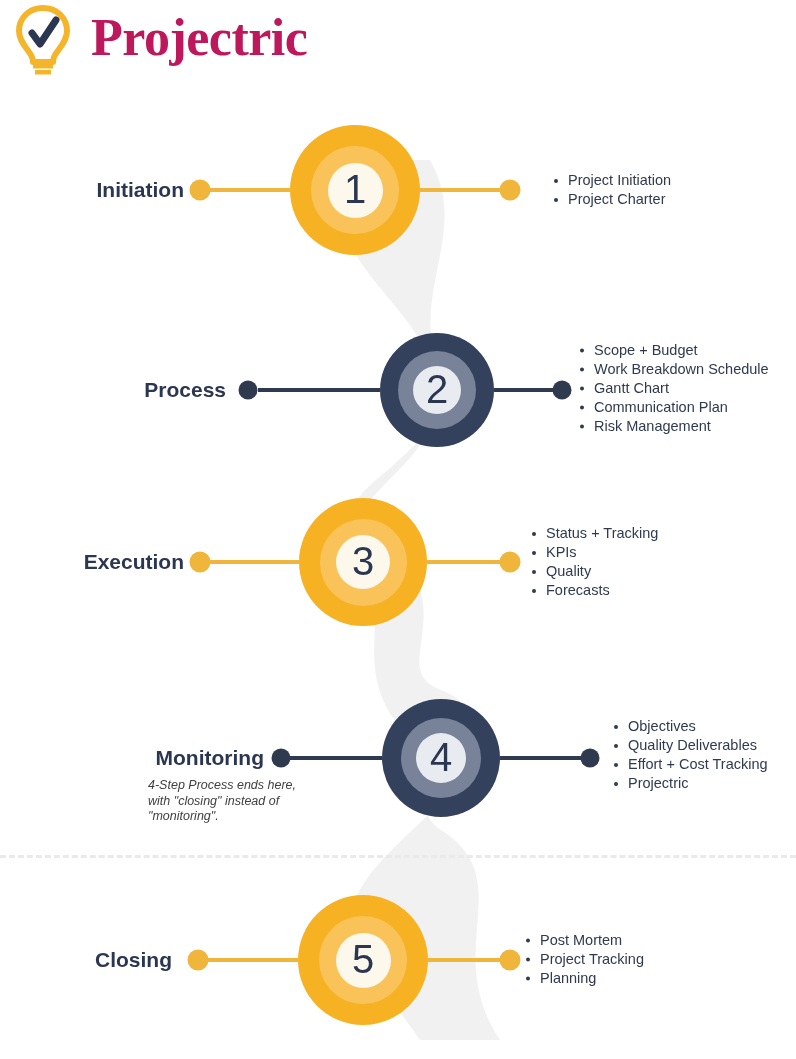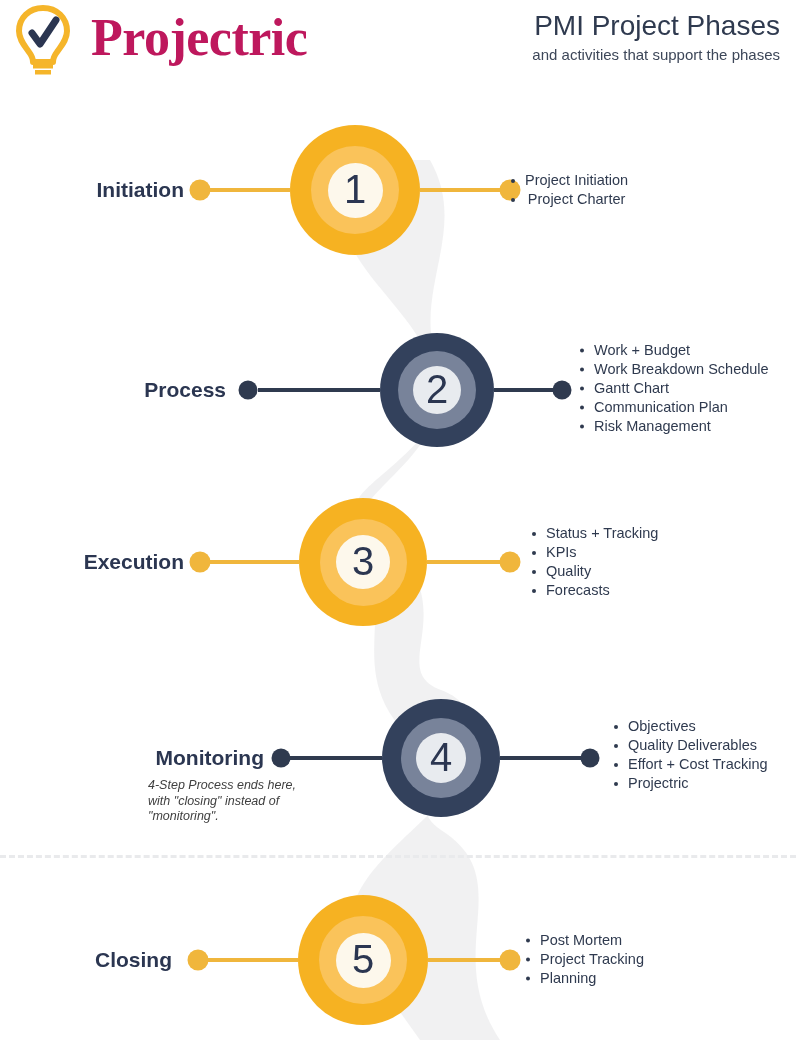--- a/index.html
+++ b/index.html
@@ -194,62 +194,58 @@
     <div id="brand">
       <svg id="brand-logo" viewBox="0 0 62 78" xmlns="http://www.w3.org/2000/svg">
         <path d="M31 6 C 17 6, 7 16, 7 29 C 7 38, 13 44, 17 50 C 20 54, 21 57, 21 60
                  L 41 60 C 41 57, 42 54, 45 50 C 49 44, 55 38, 55 29 C 55 16, 45 6, 31 6 Z" fill="none" stroke="#f5b52a" stroke-width="6" stroke-linejoin="round"></path>
         <rect x="21" y="62" width="20" height="4.5" fill="#f5b52a"></rect>
         <rect x="23" y="68" width="16" height="4.5" fill="#f5b52a"></rect>
         <path d="M20 31 L 28 42 L 44 18" fill="none" stroke="#2b3651" stroke-width="7" stroke-linecap="round" stroke-linejoin="round"></path>
       </svg>
       <div id="brand-name">Projectric</div>
     </div>
-    <div id="title-block">
-      <div id="doc-title">PMI Project Phases</div>
-      <div id="doc-subtitle">and activities that support the phases</div>
-    </div>
   </div>
 
   <div id="divider"></div>
 
   <div id="phases-root">
       <div class="phase-row" style="top: 0px;">
         <div class="phase-label" style="right: 612px; top: 190px; text-align: right;">Initiation</div>
         <div class="conn-dot" style="left: 200px; top: 190px; background: rgb(240, 182, 60);"></div>
         <div class="conn-line" style="left: 210px; width: 80px; top: 190px; background: rgb(240, 182, 60);"></div>
         <div class="conn-line" style="left: 420px; width: 85px; top: 190px; background: rgb(240, 182, 60);"></div>
         <div class="conn-dot" style="left: 510px; top: 190px; background: rgb(240, 182, 60);"></div>
         <div class="phase-circle" style="left: 355px; top: 190px; width: 130px; height: 130px; background: rgb(246, 178, 34);">
           <div class="ring-mid" style="width: 88px; height: 88px; background: rgb(250, 195, 90);">
             <div class="ring-inner" style="width: 55px; height: 55px; background: rgb(253, 248, 236);">
               <div class="phase-num" style="color: rgb(43, 54, 81);">1</div>
             </div>
           </div>
         </div>
-        <ul class="bullet-list" style="left: 509px; top: 190px; text-align: center;">
+        <ul class="bullet-list" style="left: 552px; top: 190px;">
           <li>Project Initiation</li>
           <li>Project Charter</li>
         </ul>
       </div>
       <div class="phase-row" style="top: 0px;">
         <div class="phase-label" style="right: 570px; top: 390px;">Process</div>
         <div class="conn-dot dark" style="left: 248px; top: 390px; background: rgb(47, 58, 79);"></div>
         <div class="conn-line" style="left: 258px; width: 122px; top: 390px; background: rgb(47, 58, 79);"></div>
         <div class="conn-line" style="left: 494px; width: 63px; top: 390px; background: rgb(47, 58, 79);"></div>
         <div class="conn-dot dark" style="left: 562px; top: 390px; background: rgb(47, 58, 79);"></div>
         <div class="phase-circle" style="left: 437px; top: 390px; width: 114px; height: 114px; background: rgb(51, 65, 92);">
           <div class="ring-mid" style="width: 78px; height: 78px; background: rgb(120, 131, 154);">
             <div class="ring-inner" style="width: 48px; height: 48px; background: rgb(232, 235, 239);">
               <div class="phase-num" style="color: rgb(43, 54, 81);">2</div>
             </div>
           </div>
         </div>
         <ul class="bullet-list" style="left: 578px; top: 388px;">
-          <li>Work + Budget</li>
+          <li>Scope + Budget</li>
           <li>Work Breakdown Schedule</li>
           <li>Gantt Chart</li>
           <li>Communication Plan</li>
           <li>Risk Management</li>
         </ul>
       </div>
       <div class="phase-row" style="top: 0px;">
         <div class="phase-label" style="right: 612px; top: 562px;">Execution</div>
         <div class="conn-dot" style="left: 200px; top: 562px; background: rgb(240, 182, 60);"></div>
         <div class="conn-line" style="left: 210px; width: 89px; top: 562px; background: rgb(240, 182, 60);"></div>

